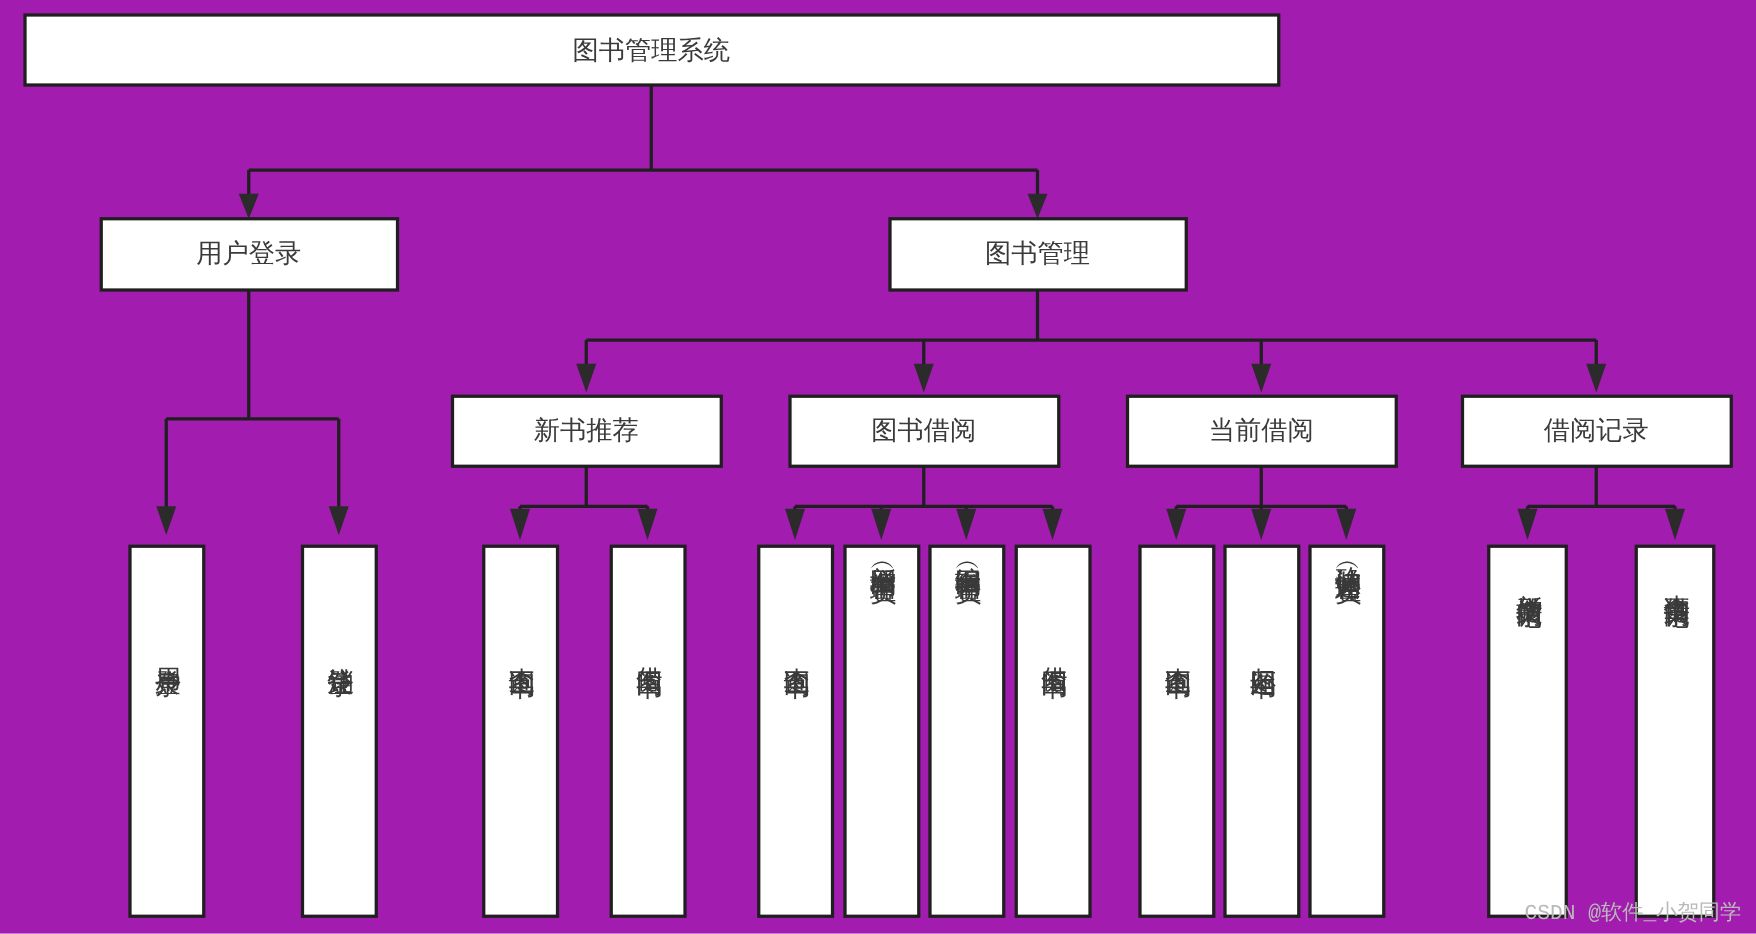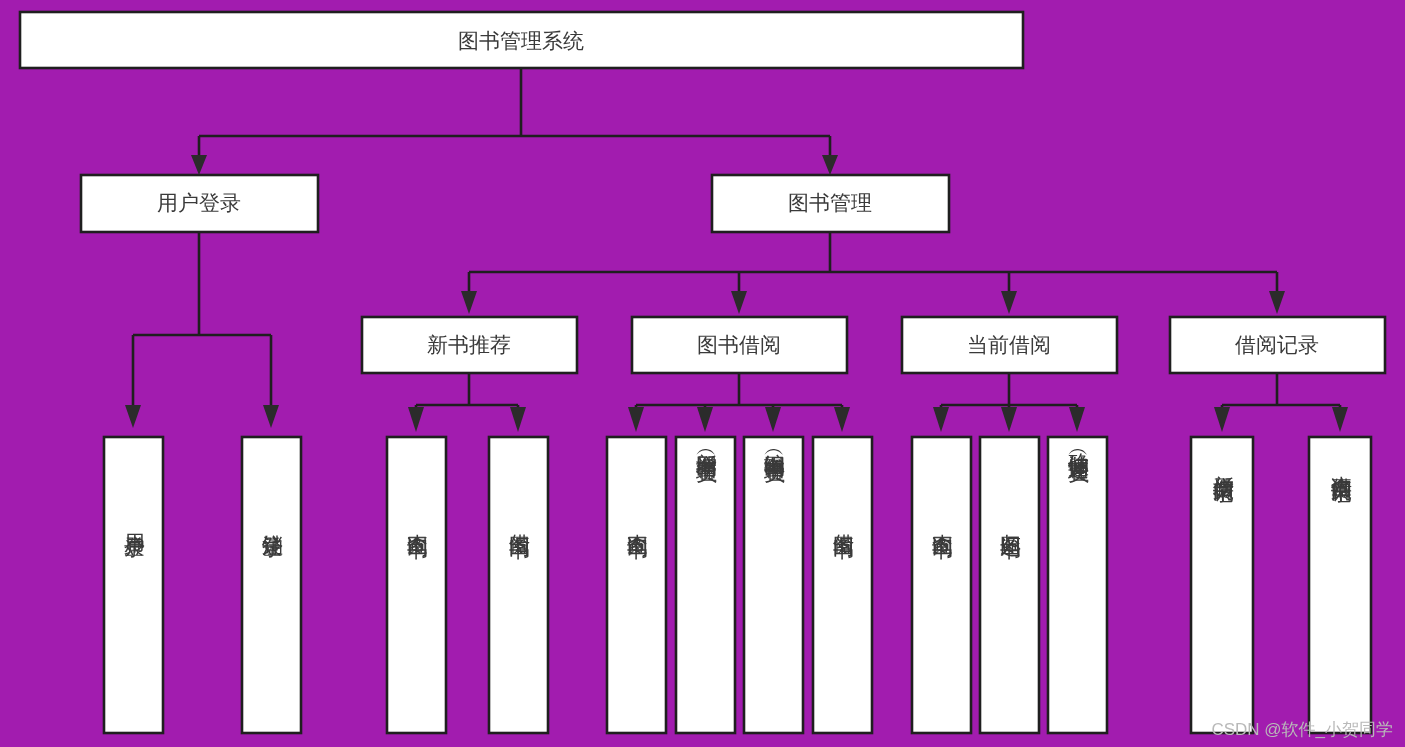--- a/index.html
+++ b/index.html
@@ -53,21 +53,21 @@
   .label-v {
     font-size: 21px;
     writing-mode: vertical-rl;
     text-orientation: upright;
     letter-spacing: 1.5px;
   }
   .watermark {
     position: absolute;
     right: 12px;
     bottom: 6px;
-    font-family: Liberation Sans, sans-serif;
+    font-family: Liberation Mono, monospace;
     font-size: 17px;
     color: #b9b9b9;
     white-space: nowrap;
     pointer-events: none;
     user-select: none;
   }
 </style>
 </head>
 <body>
 

